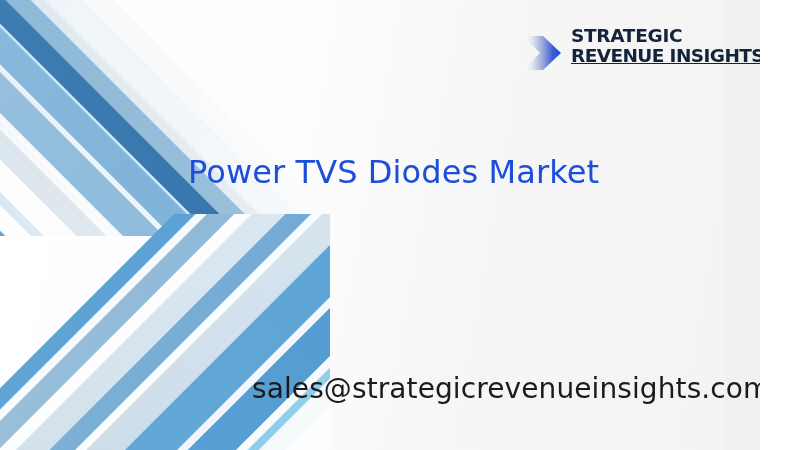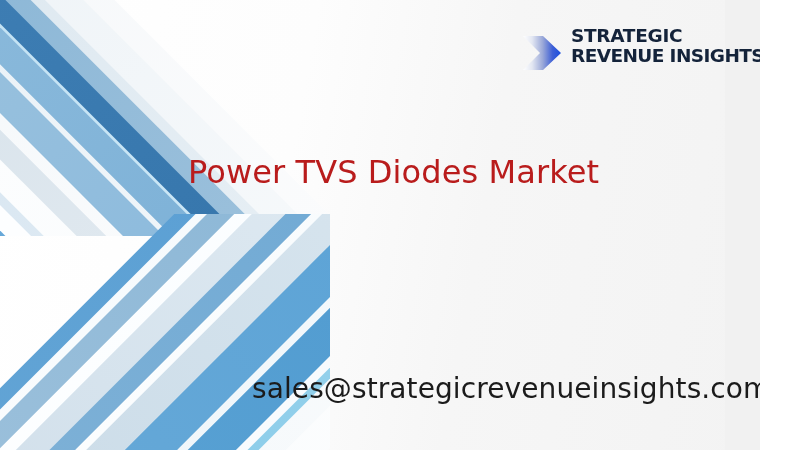--- a/index.html
+++ b/index.html
@@ -82,37 +82,37 @@
   }
   .logo-line {
     font-weight: bold;
     font-size: 18.5px;
     line-height: 20px;
     letter-spacing: -0.3px;
     color: #14233a;
     white-space: nowrap;
     font-family: "DejaVu Sans", "Liberation Sans", sans-serif;
   }
-  .logo-line-2 { letter-spacing: -0.6px; }
+  .logo-line-2 { letter-spacing: -0.6px; text-decoration: underline; }
   .logo-tagline {
     margin-top: 5px;
     font-size: 7.6px;
     letter-spacing: 0.92px;
     color: #6f93cf;
     font-weight: bold;
     white-space: nowrap;
   }
 
   
   .title {
     position: absolute;
     left: 188px;
     top: 153px;
     font-size: 32px;
-    color: #b91c1c;
+    color: #1d4ed8;
     white-space: nowrap;
     font-weight: normal;
     letter-spacing: 0.1px;
   }
   .email {
     position: absolute;
     left: 252px;
     top: 372px;
     font-size: 28px;
     color: #1b1b1b;

